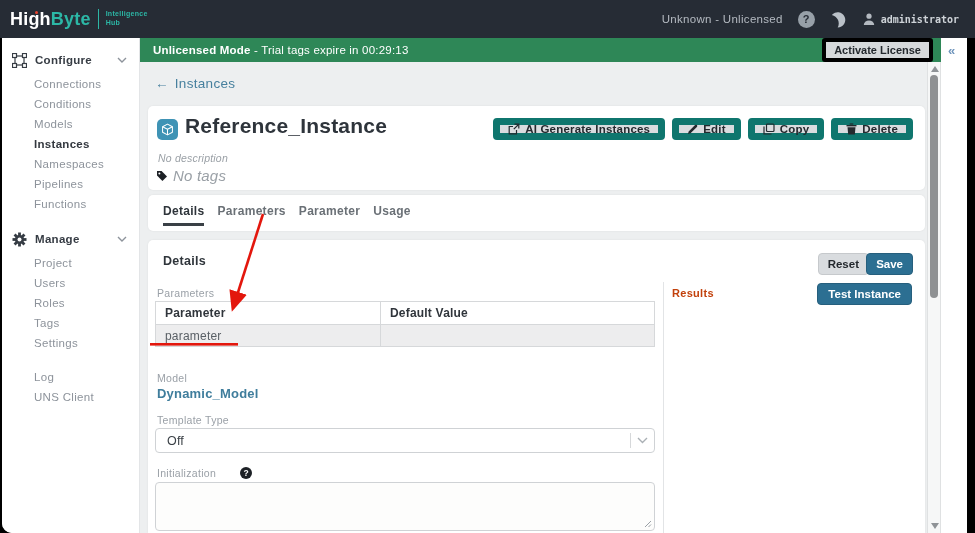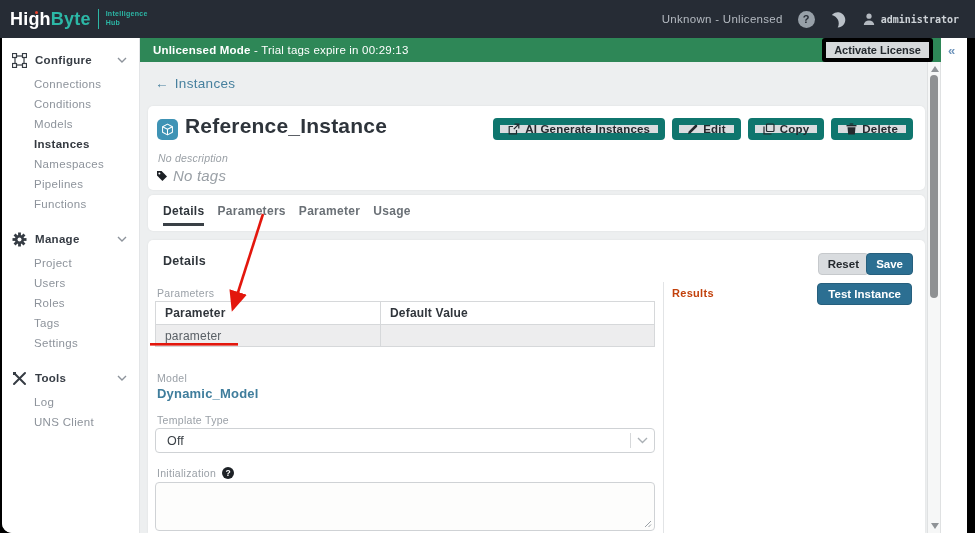--- a/index.html
+++ b/index.html
@@ -74,21 +74,21 @@
   .ptable { position:absolute; left:7px; top:61px; width:500px; border:1px solid #d6d8da; border-collapse:collapse; }
   .ptable th { text-align:left; font-size:12px; font-weight:700; color:#30353b; letter-spacing:.2px; background:#fff; height:23px; padding:0 0 0 9px; border-bottom:1px solid #d6d8da; }
   .ptable th:first-child, .ptable td:first-child { width:225px; border-right:1px solid #d6d8da; }
   .ptable td { font-size:12px; color:#5a6066; letter-spacing:.2px; background:#ededee; height:22px; padding:0 0 0 9px; }
   .model-label { position:absolute; left:9px; top:132px; }
   .model-link { position:absolute; left:9px; top:146px; font-size:13px; font-weight:700; color:#3f7d9c; letter-spacing:.2px; cursor:pointer; }
   .ttype-label { position:absolute; left:9px; top:174px; }
   .select-box { position:absolute; left:7px; top:188px; width:500px; height:25px; background:#fff; border:1px solid #cfd2d5; border-radius:4px; display:flex; align-items:center; cursor:pointer; }
   .select-value { font-size:12.5px; color:#3a4046; padding-left:11px; letter-spacing:.2px; }
   .select-caret { margin-left:auto; width:24px; height:15px; border-left:1px solid #d6d8da; display:flex; align-items:center; justify-content:center; }
-  .init-row { position:absolute; left:9px; top:227px; display:flex; align-items:center; gap:6px; }
+  .init-row { position:absolute; left:9px; top:227px; display:flex; align-items:center; gap:24px; }
   .q-badge { width:12px; height:12px; border-radius:50%; background:#1d2126; color:#fff; font-size:8.5px; font-weight:700; display:flex; align-items:center; justify-content:center; cursor:pointer; }
   .init-textarea { position:absolute; left:7px; top:242px; width:500px; height:49px; background:#fdfdfc; border:1px solid #cfd2d5; border-radius:4px; resize:none; font-family:inherit; }
   .resize-grip { position:absolute; left:496px; top:280px; pointer-events:none; }
   .v-divider { position:absolute; left:515px; top:42px; bottom:0; width:1px; background:#e2e4e6; }
   .results-heading { position:absolute; left:524px; top:47px; font-size:11px; font-weight:700; color:#c2410c; letter-spacing:.3px; }
   .test-btn { position:absolute; right:13px; top:43px; height:22px; background:#2c6f92; border:1px solid #265f7d; border-radius:4px; font-size:11.5px; font-weight:600; color:#fff; padding:0 10px; cursor:pointer; font-family:inherit; }
 
   
   .annot { position:absolute; left:0; top:0; z-index:20; pointer-events:none; }
 </style>
@@ -182,35 +182,20 @@
       <div class="side-items">
         <div class="side-item">Project</div>
         <div class="side-item">Users</div>
         <div class="side-item">Roles</div>
         <div class="side-item">Tags</div>
         <div class="side-item">Settings</div>
       </div>
     </div>
 
     <div class="side-section tools-gap">
-      <div class="side-header">
-        <svg width="15" height="15" viewBox="0 0 15 15">
-          <g stroke="#363c44" stroke-width="2" stroke-linecap="round">
-            <line x1="2" y1="2" x2="13" y2="13"></line>
-            <line x1="13" y1="2" x2="2" y2="13"></line>
-          </g>
-          <path d="M1 1 l3 0 0 3 -3 0 Z" fill="#363c44"></path>
-        </svg>
-        <span class="side-header-label">Tools</span>
-        <span class="side-chevron">
-          <svg width="10" height="6" viewBox="0 0 10 6">
-              <polyline points="1,1 5,5 9,1" fill="none" stroke="#8d939b" stroke-width="1.4"></polyline>
-            </svg>
-        </span>
-      </div>
       <div class="side-items">
         <div class="side-item">Log</div>
         <div class="side-item">UNS Client</div>
       </div>
     </div>
   </aside>
 
   <main class="content">
     <div class="back-row">
       <span>←</span>

